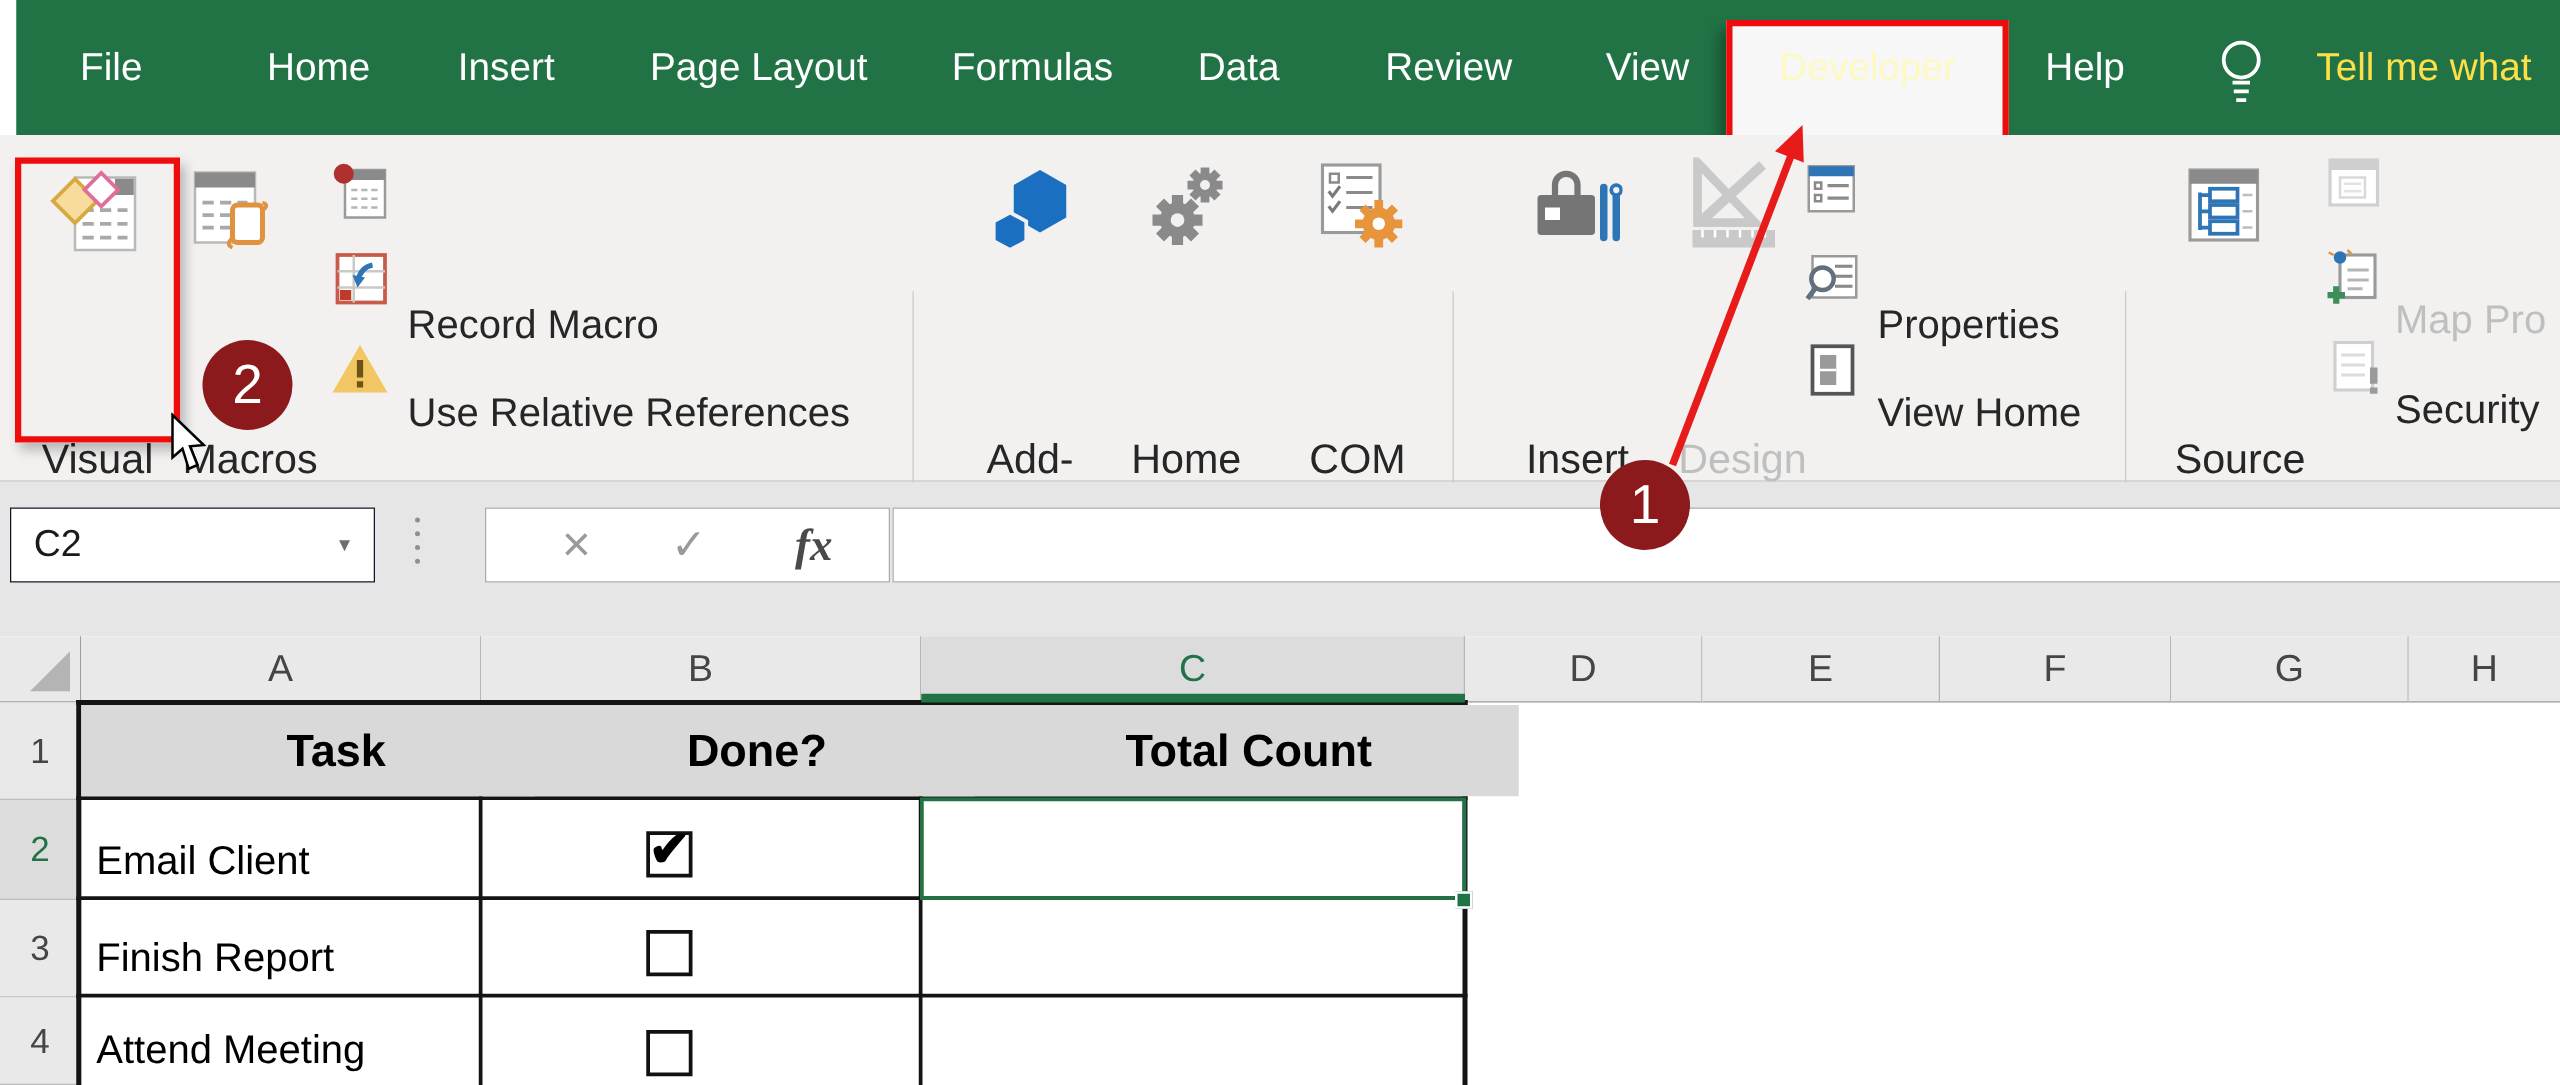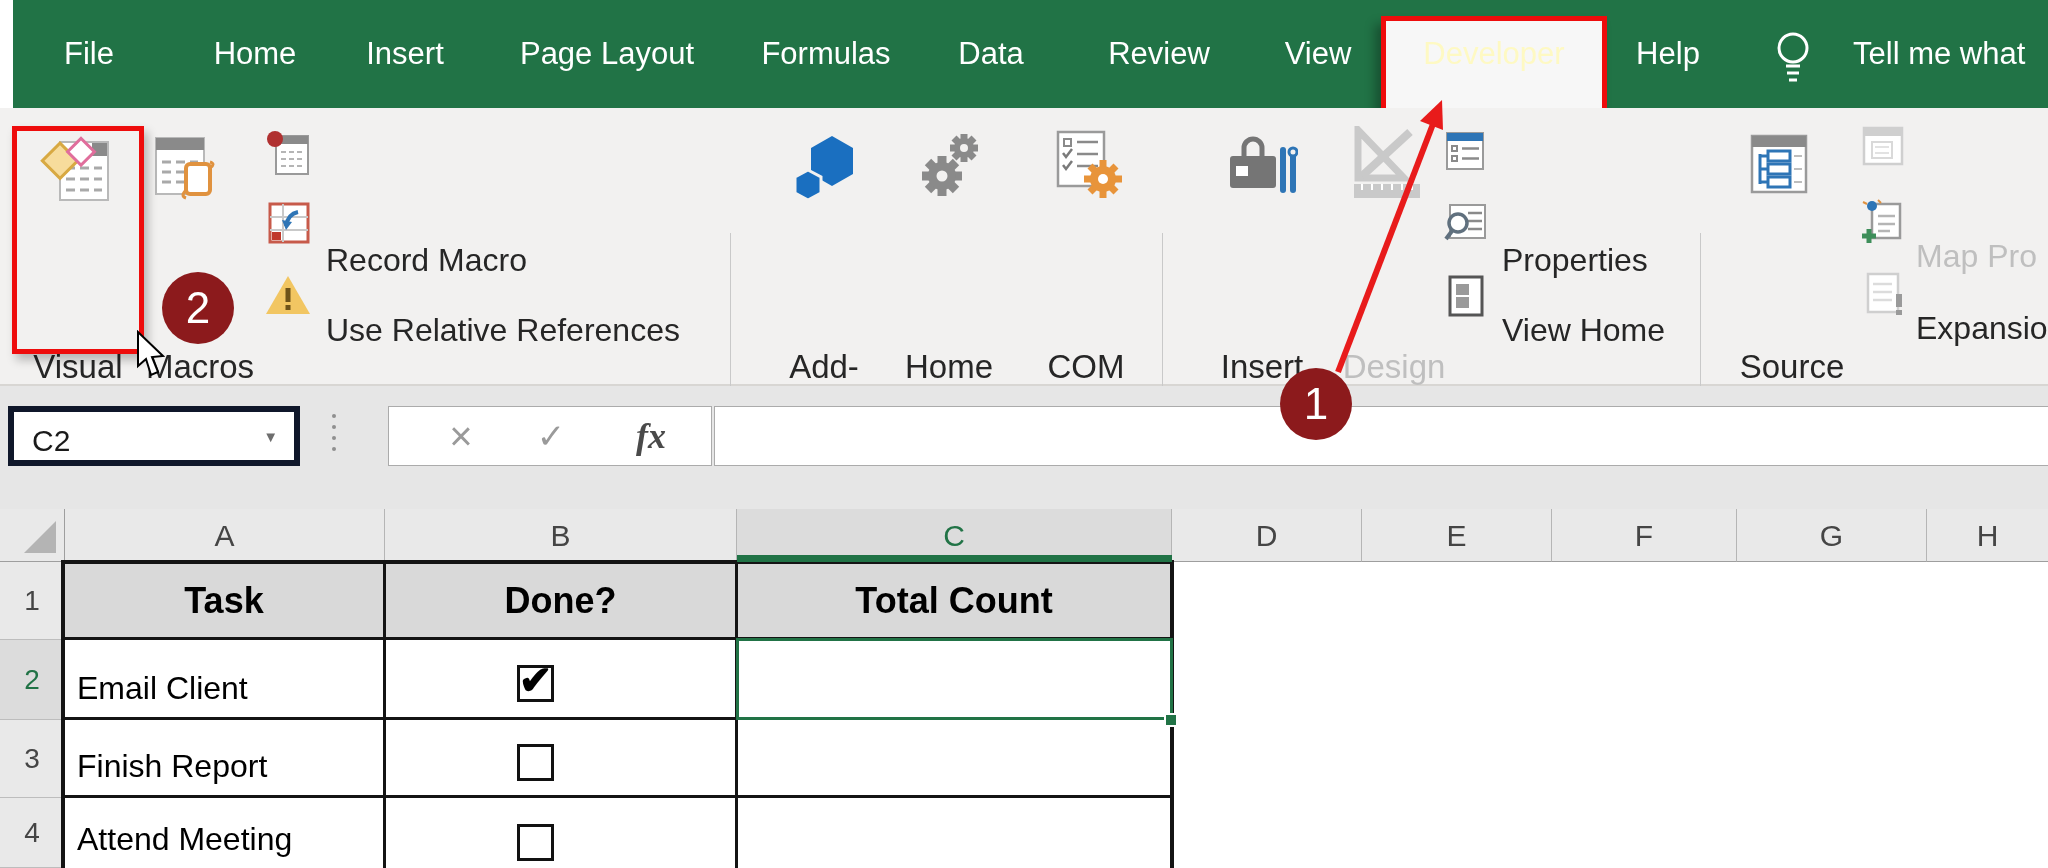--- a/index.html
+++ b/index.html
@@ -5,21 +5,21 @@
   html,body{margin:0;padding:0;background:#fff;}
   #app{position:relative;width:2048px;height:868px;overflow:hidden;
        font-family:"Liberation Sans", sans-serif;background:#fff;}
   
   .topbar{position:absolute;left:13px;top:0;width:2048px;height:108px;background:#217346;}
   .tab{position:absolute;top:0;height:108px;line-height:108px;transform:translateX(-50%);
        color:#fff;font-size:31px;white-space:nowrap;}
   .devtab-bg{position:absolute;left:1368px;top:16px;width:226px;height:98px;background:#f7f7f7;
        border:5px solid #ee0c0c;box-sizing:border-box;box-shadow:-6px 8px 10px rgba(0,0,0,.3);}
   .tab.dev{color:#fef9c3;z-index:5;}
-  .tellme{position:absolute;left:1840px;top:0;height:108px;line-height:108px;color:#ffffff;font-size:31px;white-space:nowrap;}
+  .tellme{position:absolute;left:1840px;top:0;height:108px;line-height:108px;color:#fde047;font-size:31px;white-space:nowrap;}
   
   .ribbon{position:absolute;left:0;top:108px;width:2048px;height:278px;background:#f2f1f0;
           border-bottom:2px solid #d8d6d3;box-sizing:border-box;}
   .rdiv{position:absolute;top:125px;width:1px;height:246px;background:#c9c9c9;}
   .biglabel{position:absolute;transform:translateX(-50%);font-size:33px;color:#262626;
             text-align:center;white-space:nowrap;line-height:38px;}
   .biglabel.dis{color:#bfbfbf;}
   .smalllabel{position:absolute;transform:translateY(-50%);font-size:32px;color:#262626;white-space:nowrap;}
   .smalllabel.dis{color:#bfbfbf;}
   .grouplabel{position:absolute;top:344px;transform:translateX(-50%);font-size:28px;color:#5a5a5a;white-space:nowrap;}
@@ -27,21 +27,21 @@
   
   .redbox{position:absolute;border:5px solid #ee0c0c;box-sizing:border-box;
           box-shadow:4px 6px 9px rgba(0,0,0,.25);z-index:6;}
   .stepcircle{position:absolute;width:72px;height:72px;border-radius:50%;background:#8c1a1c;
           color:#fff;font-size:44px;display:flex;align-items:center;justify-content:center;z-index:8;}
   #arrow-svg{position:absolute;left:0;top:0;z-index:7;pointer-events:none;}
   #cursor{position:absolute;left:134px;top:330px;z-index:9;}
   
   .fbar{position:absolute;left:0;top:386px;width:2048px;height:123px;background:#e6e6e6;}
   .namebox{position:absolute;left:8px;top:20px;width:292px;height:60px;background:#fff;
-           border:6px solid #0f172a;box-sizing:border-box;}
+           border:1px solid #0f172a;box-sizing:border-box;}
   .namebox .val{position:absolute;left:18px;top:0;height:58px;line-height:58px;font-size:30px;color:#1a1a1a;}
   .namebox .dd{position:absolute;right:16px;top:50%;transform:translateY(-50%);font-size:15px;color:#6e6e6e;}
   .fdots{position:absolute;left:332px;top:28px;display:flex;flex-direction:column;gap:7px;}
   .fdots i{width:4px;height:4px;border-radius:50%;background:#8f8f8f;}
   .fcluster{position:absolute;left:388px;top:20px;width:324px;height:60px;background:#fff;
            border:1px solid #ababab;box-sizing:border-box;}
   .fbtn{position:absolute;top:50%;transform:translate(-50%,-50%);color:#9a9a9a;}
   .fx{font-family:"Liberation Serif", serif;font-style:italic;font-weight:bold;color:#4a4a4a;font-size:36px;}
   .ffield{position:absolute;left:714px;top:20px;width:1336px;height:60px;background:#fff;
            border:1px solid #ababab;box-sizing:border-box;font-size:28px;line-height:58px;padding-left:12px;color:#111;}
@@ -55,21 +55,21 @@
         border-right:1px solid #9e9e9e;border-bottom:1px solid #9e9e9e;}
   .corner .tri{position:absolute;right:8px;bottom:8px;width:0;height:0;
         border-left:32px solid transparent;border-bottom:32px solid #b4b4b4;}
   .selline{position:absolute;left:737px;top:555px;width:435px;height:7px;background:#217346;z-index:3;}
   .rowh{position:absolute;left:0;width:65px;background:#e9e9e9;box-sizing:border-box;
         border-right:1px solid #9e9e9e;border-bottom:1px solid #bdbdbd;
         display:flex;align-items:center;justify-content:center;font-size:28px;color:#454545;}
   .rowh.sel{background:#dcdcdc;color:#217346;}
   .tline{position:absolute;background:#141414;}
   .hcell{position:absolute;background:#d9d9d9;display:flex;align-items:center;justify-content:center;
-        font-size:36px;font-weight:bold;color:#000;}
+        font-size:36px;font-weight:bold;color:#000;padding-left:45px;}
   .tcell{position:absolute;display:flex;align-items:flex-end;font-size:32px;color:#000;
         padding:0 0 10px 12px;box-sizing:border-box;white-space:nowrap;}
   .cbox{position:absolute;width:37px;height:37px;background:#fff;border:3px solid #111;
         box-sizing:border-box;display:flex;align-items:center;justify-content:center;}
   .cbox span{font-size:40px;font-weight:bold;color:#000;line-height:20px;margin-top:-8px;}
   .selcell{position:absolute;left:736px;top:638px;width:437px;height:82px;border:3px solid #217346;
         box-sizing:border-box;z-index:4;}
   .fillhandle{position:absolute;left:1164px;top:713px;width:14px;height:14px;background:#217346;
         border:2px solid #fff;box-sizing:border-box;z-index:5;}
 </style>
@@ -327,21 +327,21 @@
       <circle cx="12" cy="8" r="5" fill="#2e75b6"></circle>
       <g stroke="#e0923f" stroke-width="2">
           <line x1="3" y1="4" x2="7" y2="6"></line>
           <line x1="18" y1="2" x2="21" y2="5"></line>
         </g>
       <g stroke="#3e8e5a" stroke-width="5">
           <line x1="2" y1="38" x2="16" y2="38"></line>
           <line x1="9" y1="31" x2="9" y2="45"></line>
         </g>
     </svg>
-    <span class="smalllabel" style="left:1916px;top:220px">Expansio</span>
+    <span class="smalllabel" style="left:1916px;top:220px">Security</span>
 
     <svg class="icon" style="left:1860px;top:162px" width="46" height="46" viewBox="0 0 46 46">
       <rect x="8" y="4" width="30" height="38" fill="#fff" stroke="#cfcfcf" stroke-width="2.5"></rect>
       <g stroke="#dcdcdc" stroke-width="2.5">
         <line x1="13" y1="14" x2="32" y2="14"></line>
           <line x1="13" y1="22" x2="32" y2="22"></line>
           <line x1="13" y1="30" x2="32" y2="30"></line>
       </g>
       <rect x="36" y="24" width="6" height="13" fill="#9a9a9a"></rect>
       <rect x="36" y="40" width="6" height="5" fill="#9a9a9a"></rect>

